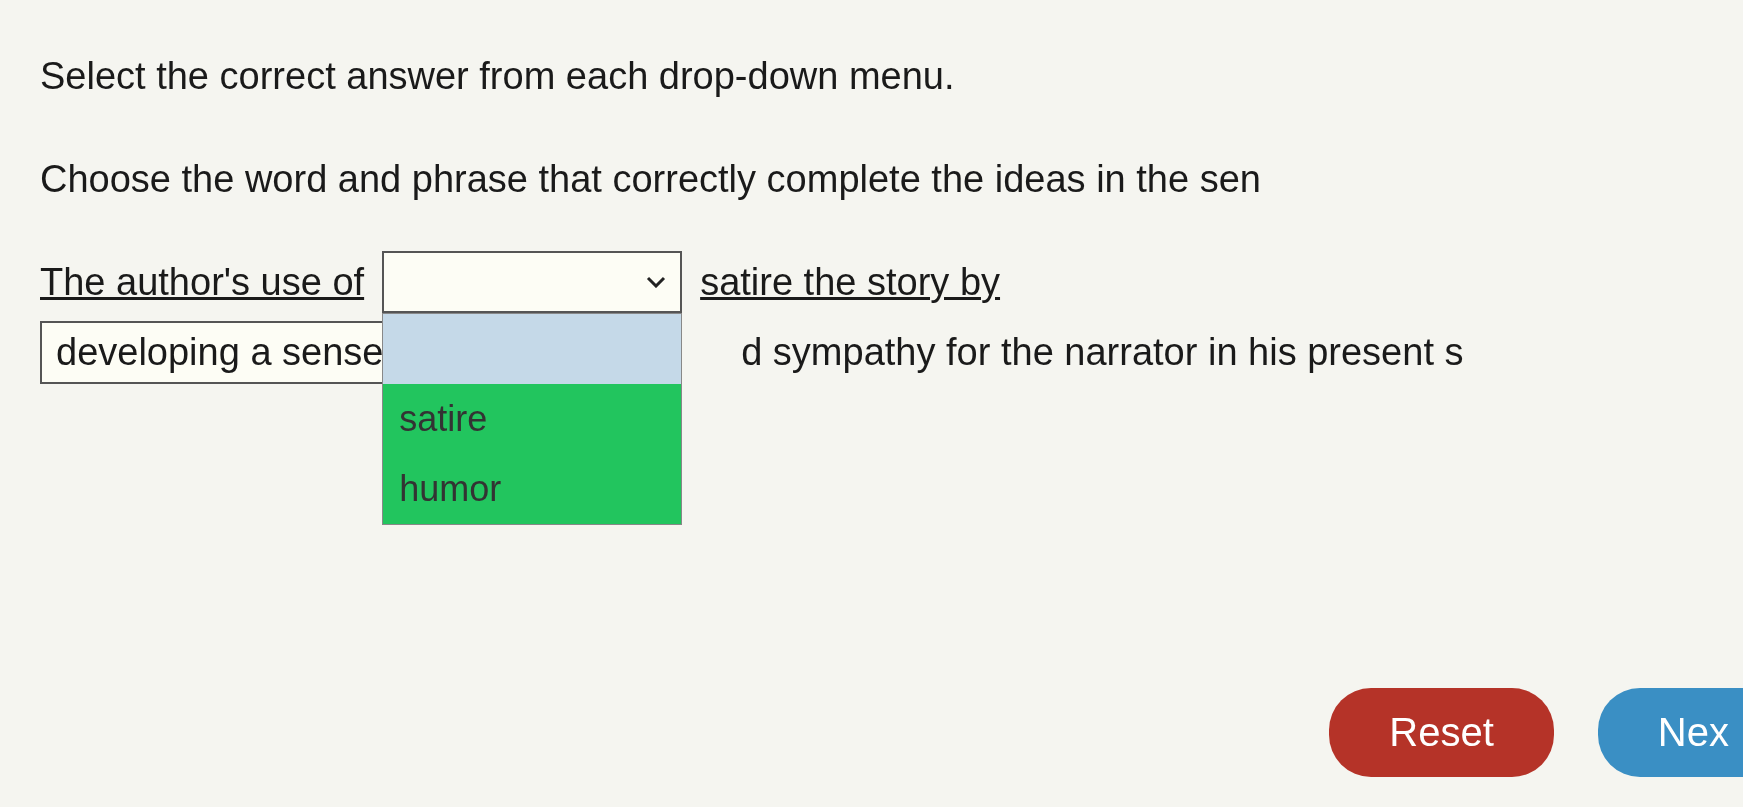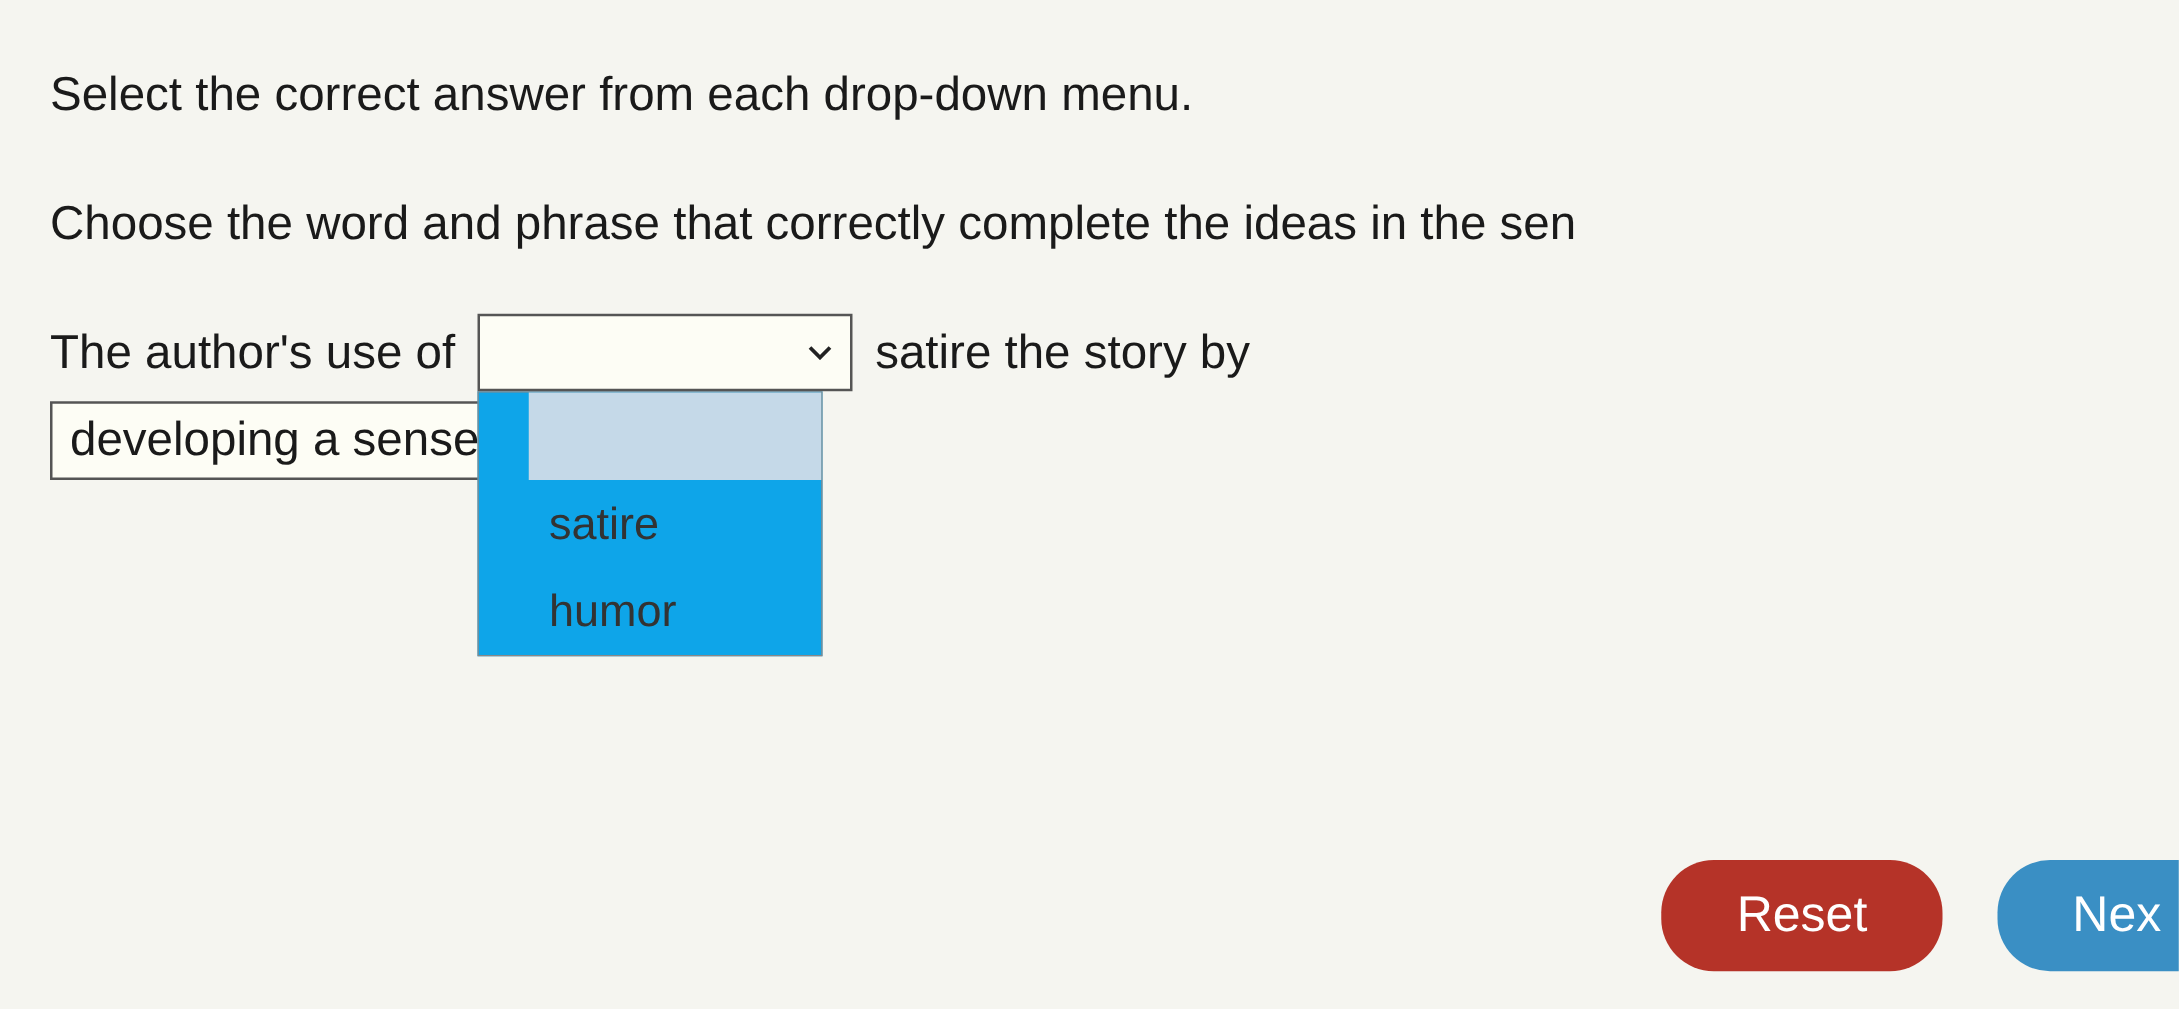--- a/index.html
+++ b/index.html
@@ -29,20 +29,21 @@
     .sentence-row {
       display: flex;
       align-items: center;
       flex-wrap: nowrap;
       gap: 18px;
       margin-bottom: 8px;
       white-space: nowrap;
     }
     .sentence-text {
       white-space: nowrap;
+      text-decoration: underline;
     }
     .dropdown-container {
       position: relative;
       display: inline-block;
     }
     .dropdown-select {
       width: 300px;
       height: 62px;
       border: 2px solid #555;
       background: #fdfdf5;
@@ -53,25 +54,24 @@
       cursor: pointer;
     }
     .chevron {
       width: 20px;
       height: 12px;
     }
     .dropdown-menu {
       position: absolute;
       top: 62px;
       left: 0;
-      width: 276px;
-      background: #0ea5e9;
+      width: 300px;
+      background: #22c55e;
       border: 1px solid #888;
       z-index: 10;
-      padding-left: 40px;
     }
     .dropdown-option {
       padding: 14px 16px;
       font-size: 36px;
       color: #333;
       cursor: pointer;
     }
     .dropdown-option.highlighted {
       background: #c5d9e8;
     }
@@ -139,18 +139,19 @@
       <div class="dropdown-option highlighted">&nbsp;</div>
       <div class="dropdown-option">satire</div>
       <div class="dropdown-option">humor</div>
     </div>
   </div>
   <span class="sentence-text">satire the story by</span>
 </div>
 
 <div class="second-row">
   <span class="dropdown2-display">developing a sense o</span>
+  <span class="after-dropdown2">d sympathy for the narrator in his present s</span>
 </div>
 
 <div class="buttons-row">
   <button class="btn btn-reset">Reset</button>
   <button class="btn btn-next">Nex</button>
 </div>
 
 </body></html>

